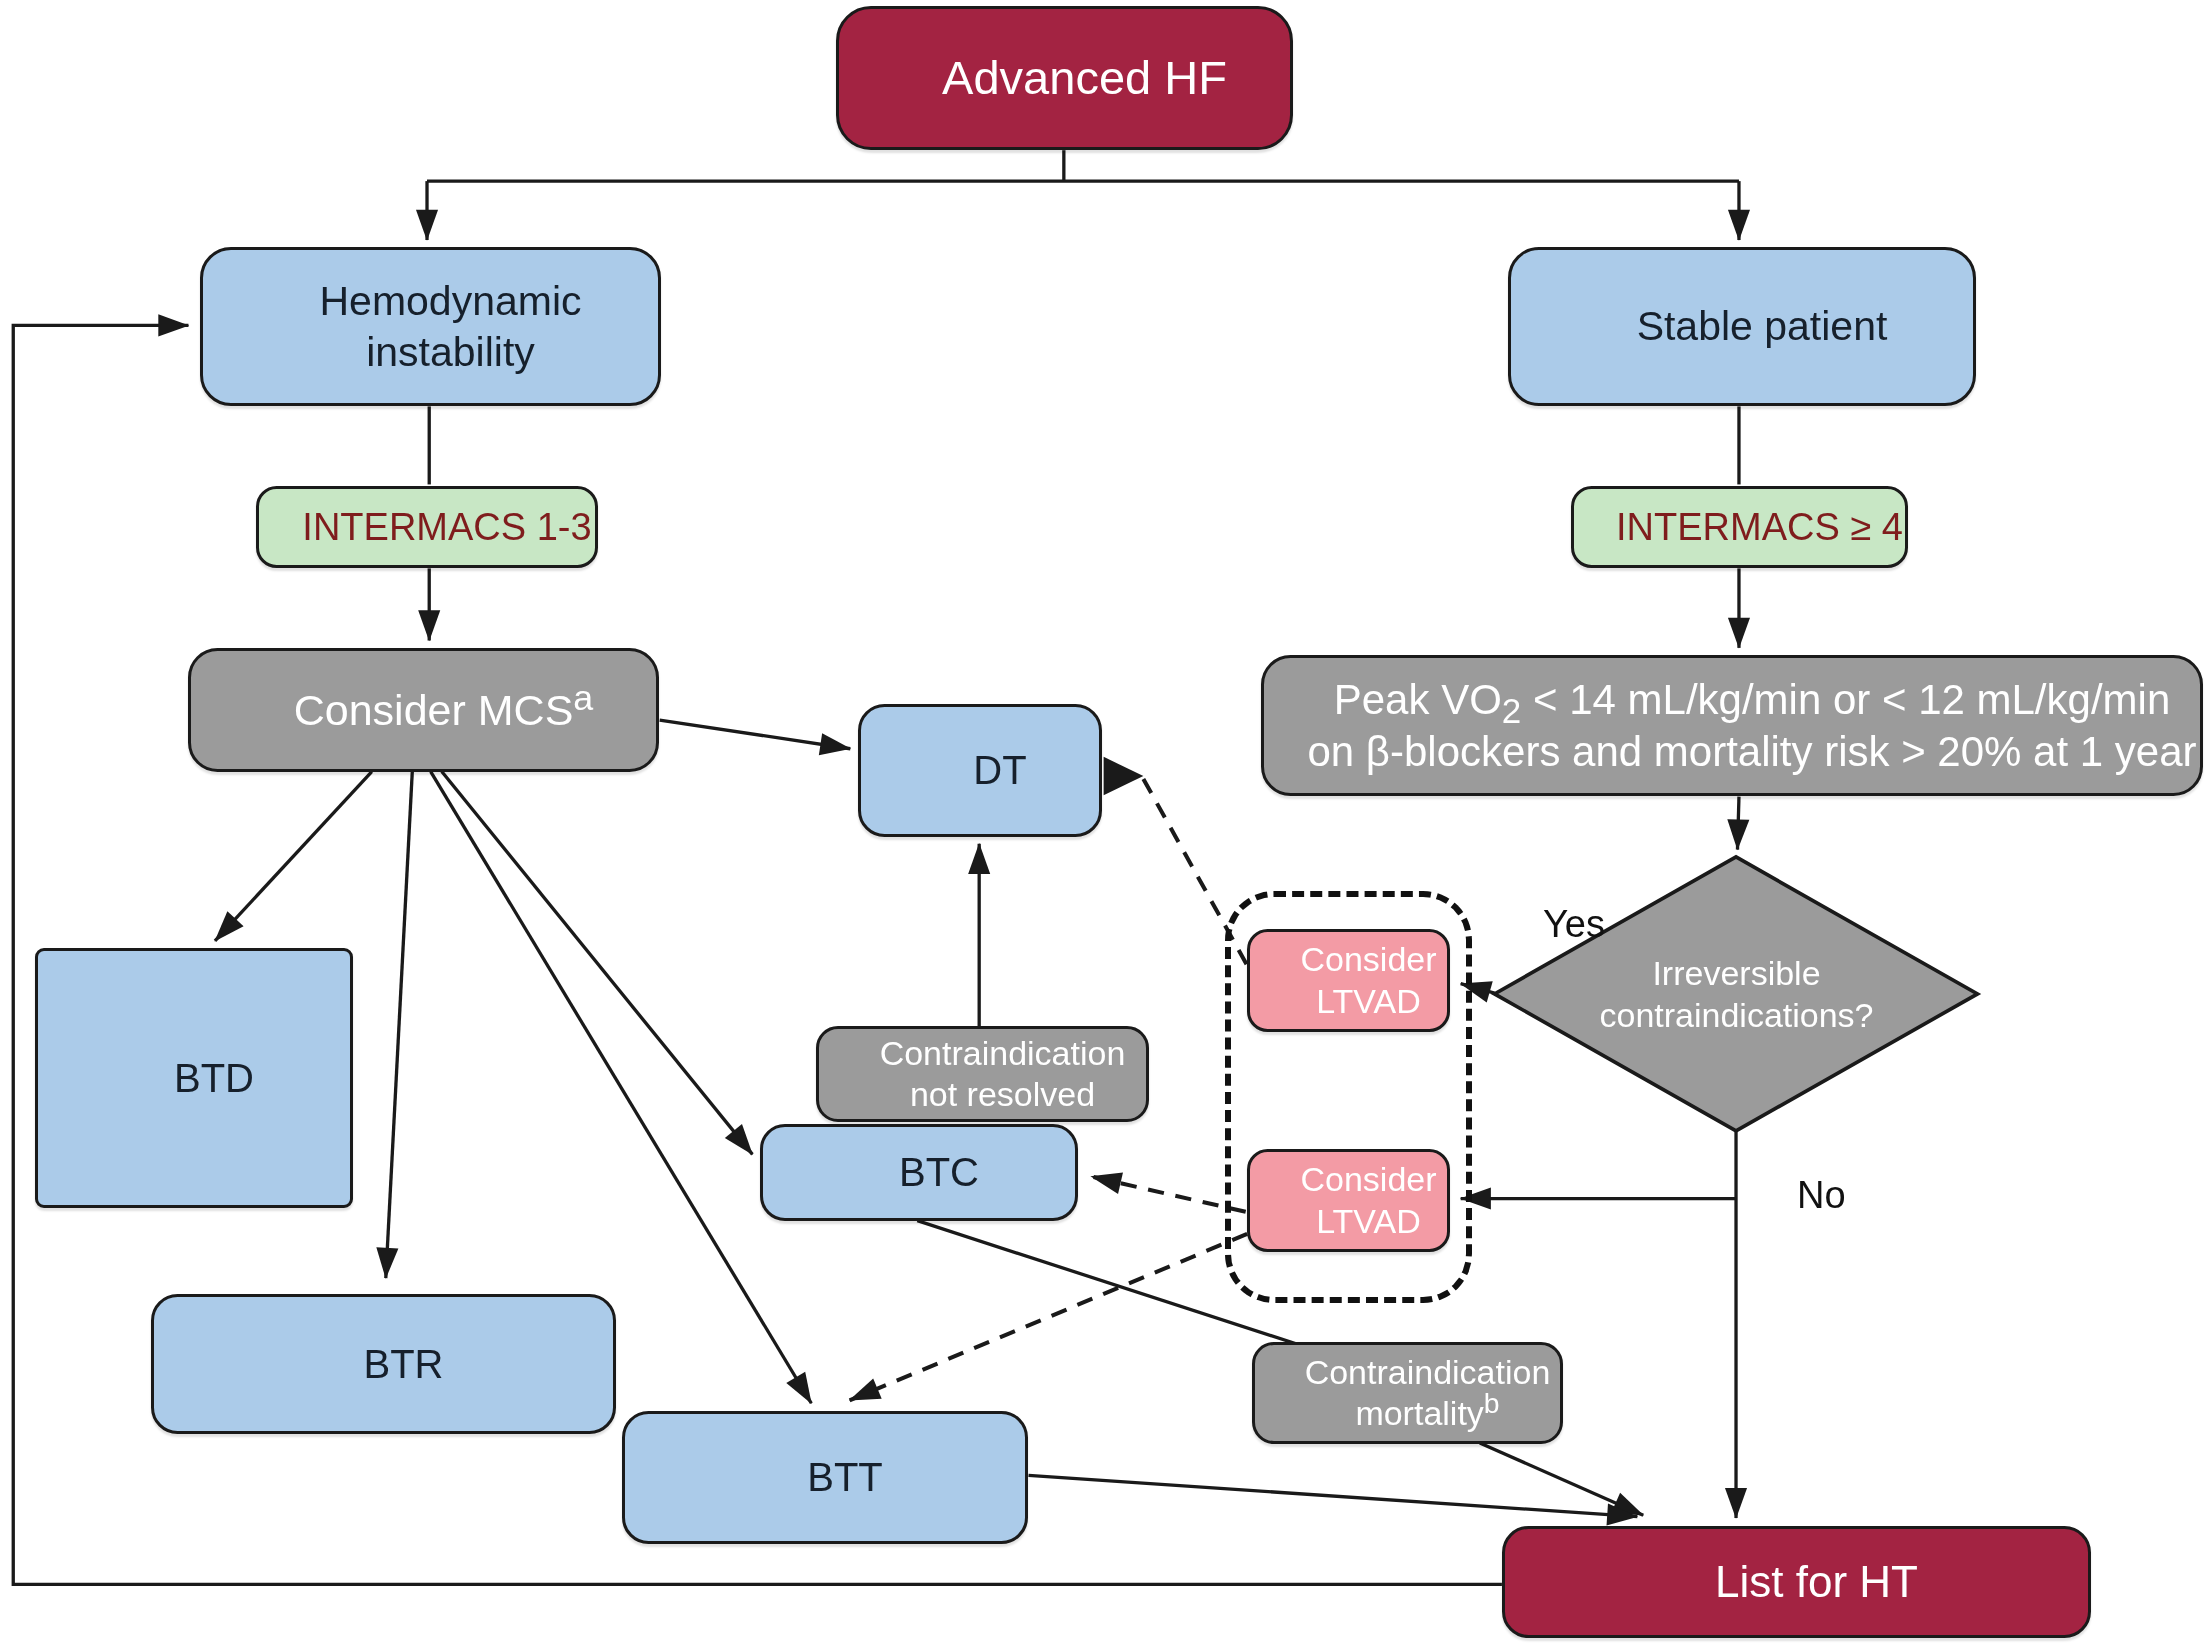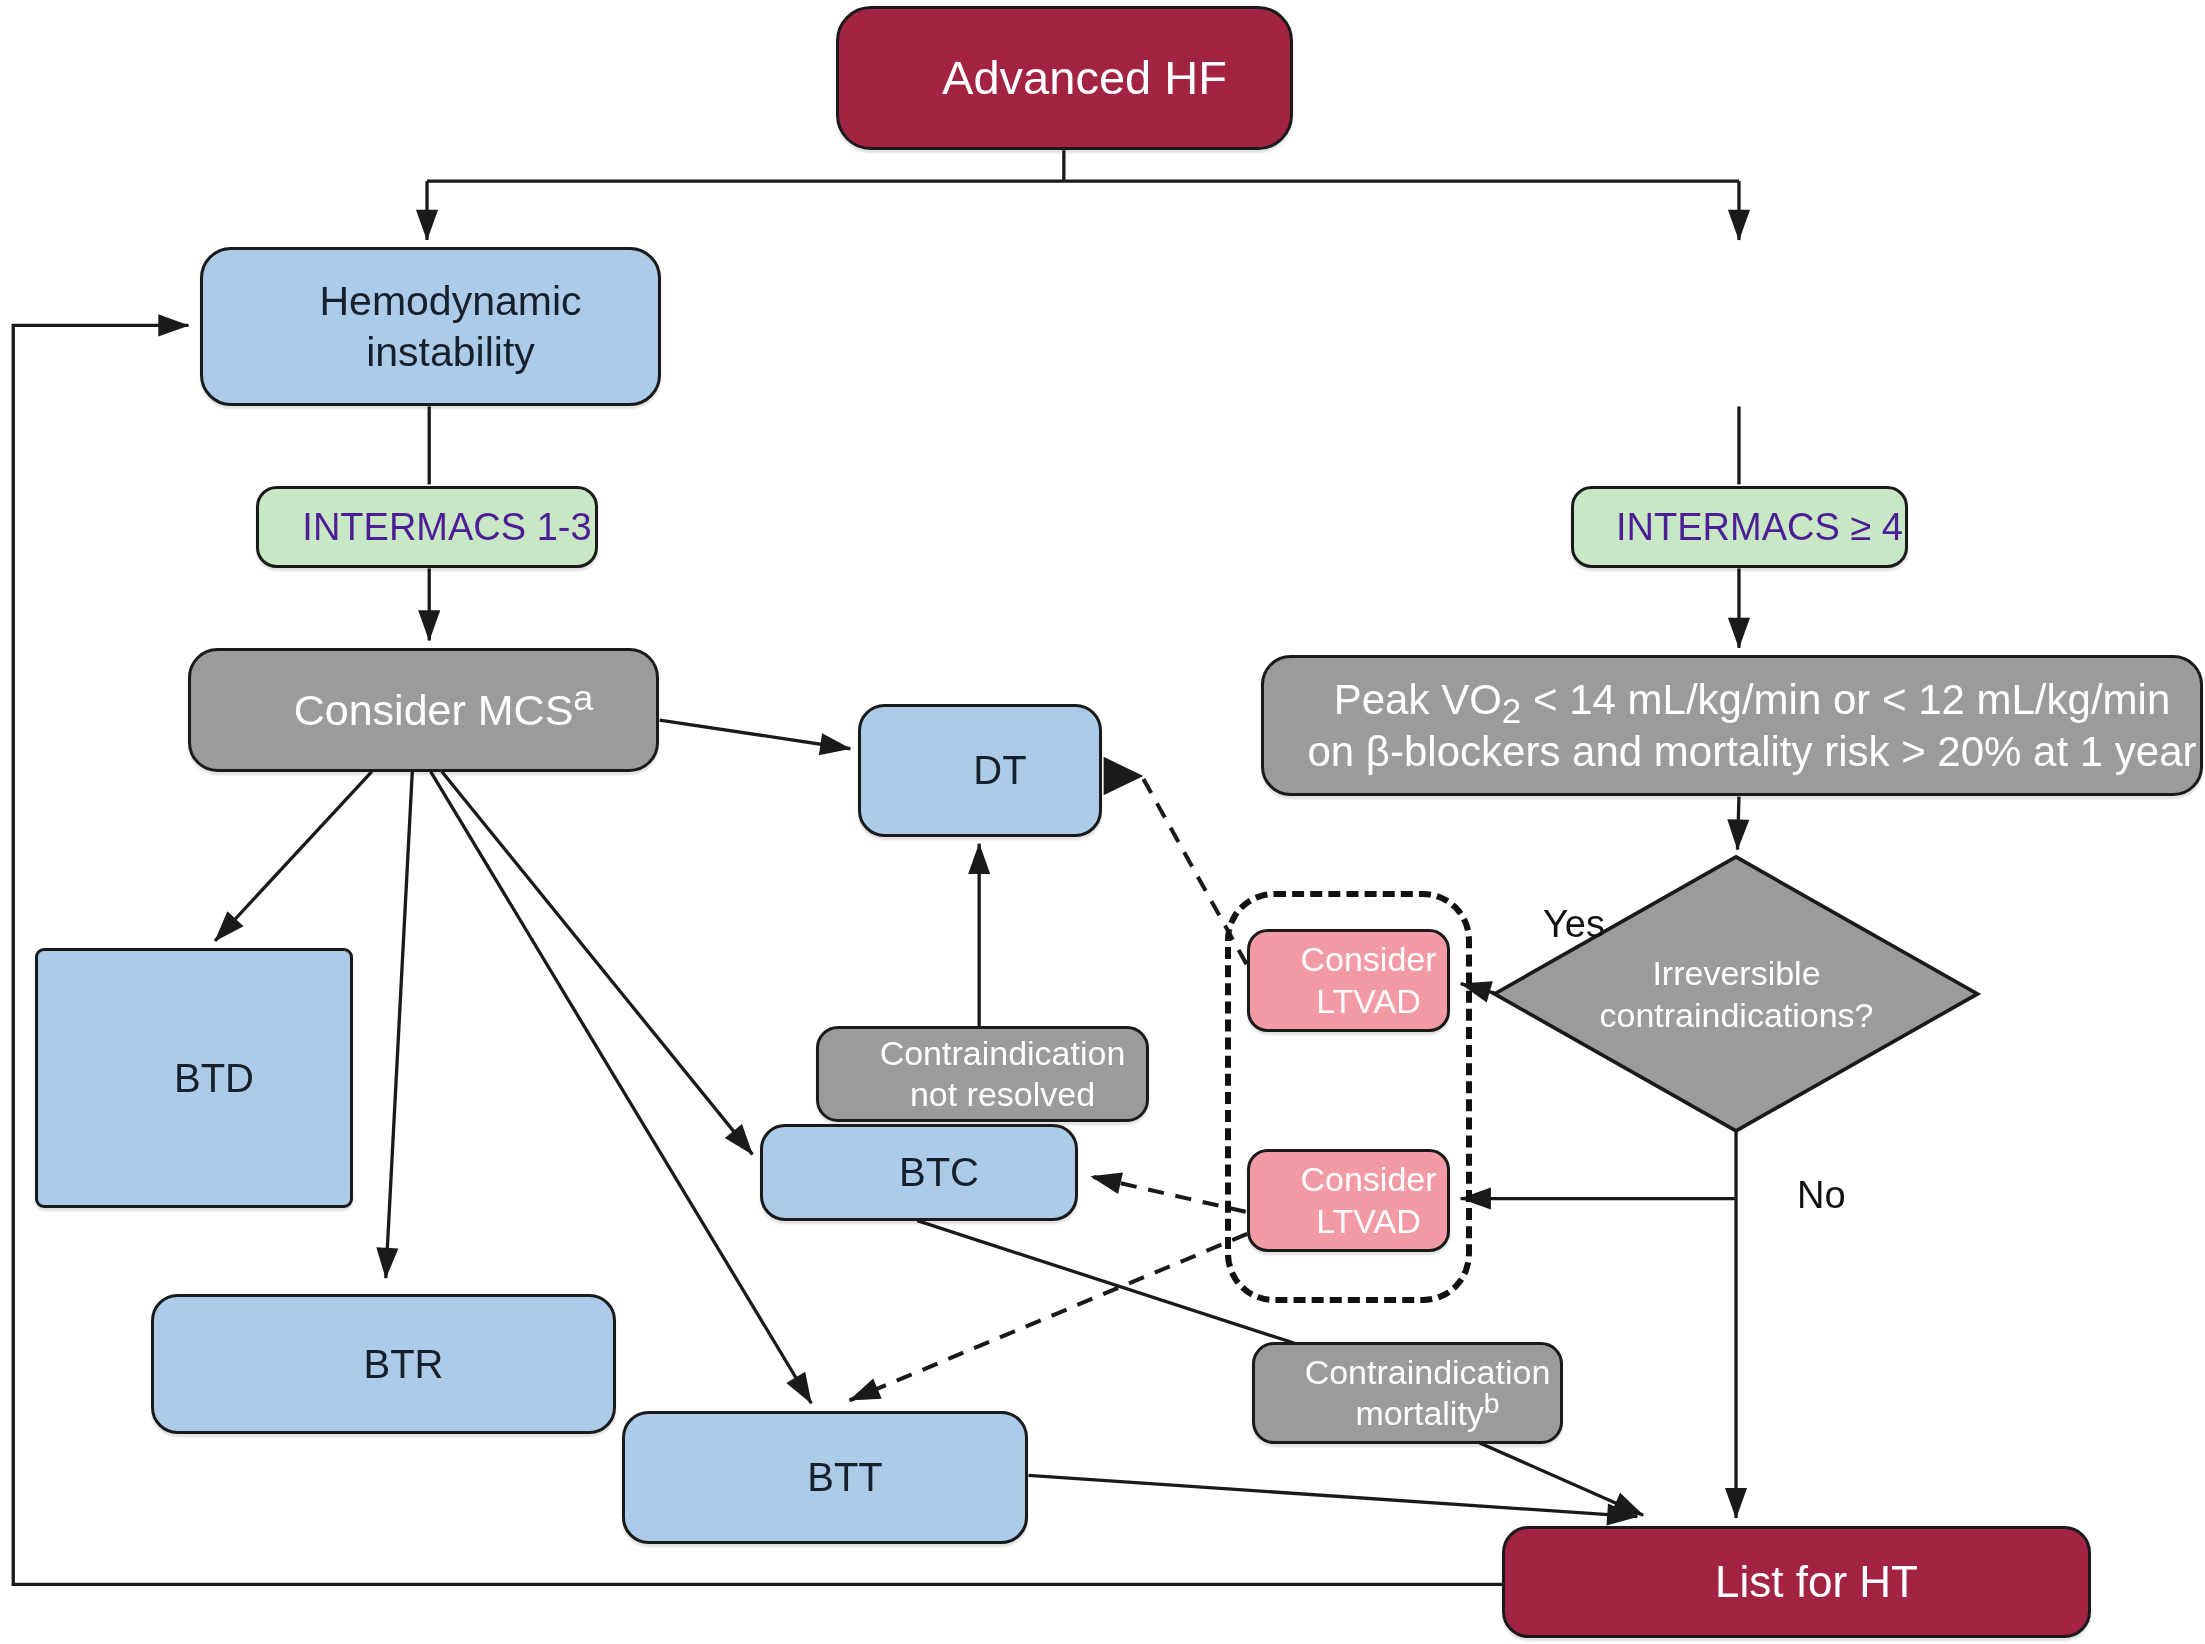--- a/index.html
+++ b/index.html
@@ -16,21 +16,21 @@
     box-sizing:border-box;
     border:3.7px solid #1a1a1a;
     display:flex;flex-direction:column;
     align-items:center;justify-content:center;
     text-align:center;line-height:1.22;
     box-shadow:0 2.9px 2.2px rgba(0,0,0,0.12);
     padding-left:40px;
   }
   .red{background:var(--red-node);color:#ffffff;}
   .blue{background:var(--blue-node);color:#16202c;}
-  .green{background:var(--green-node);color:#4c1d95;}
+  .green{background:var(--green-node);color:#7f1d1d;}
   .gray{background:var(--gray-node);color:#ffffff;}
   .pink{background:var(--pink-node);color:#ffffff;}
   .label-plain{position:absolute;z-index:2;color:#111;font-size:38px;font-weight:400;}
   sup,sub{line-height:0;}
 
   
   #advanced-hf{left:836px;top:5.9px;width:457px;height:144px;border-radius:35px;font-size:47px;}
   #hemodynamic{left:200px;top:247px;width:461px;height:159px;border-radius:31px;font-size:41px;}
   #stable{left:1508px;top:247px;width:468px;height:159px;border-radius:31px;font-size:41px;}
   #intermacs13{left:256px;top:486px;width:342px;height:82px;border-radius:20.6px;font-size:38px;}
@@ -109,20 +109,23 @@
 
   <div class="node red" id="advanced-hf">
     <span>Advanced HF</span>
   </div>
 
   <div class="node blue" id="hemodynamic">
     <span>Hemodynamic</span>
     <span>instability</span>
   </div>
 
+  <div class="node blue" id="stable">
+    <span>Stable patient</span>
+  </div>
 
   <div class="node green" id="intermacs13">
     <span>INTERMACS 1-3</span>
   </div>
 
   <div class="node green" id="intermacs4">
     <span>INTERMACS ≥ 4</span>
   </div>
 
   <div class="node gray" id="consider-mcs">

